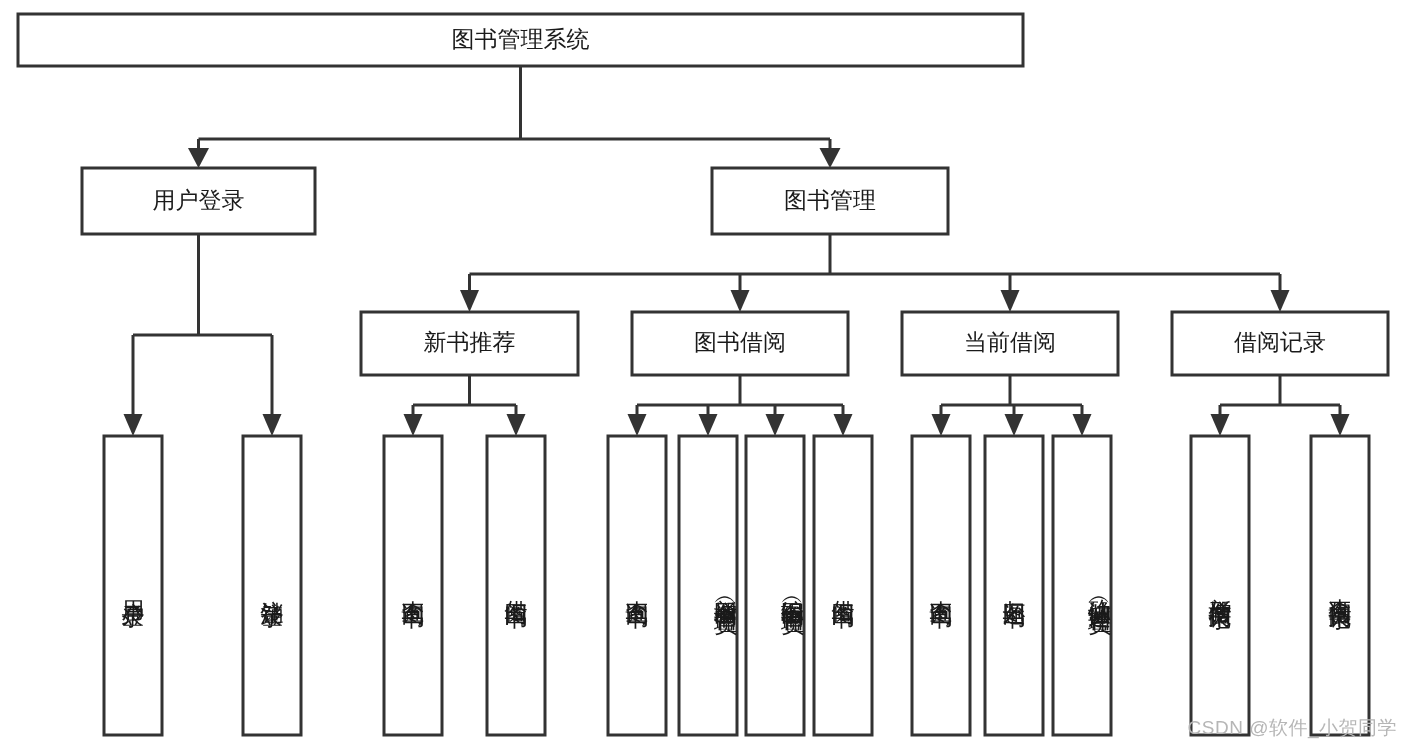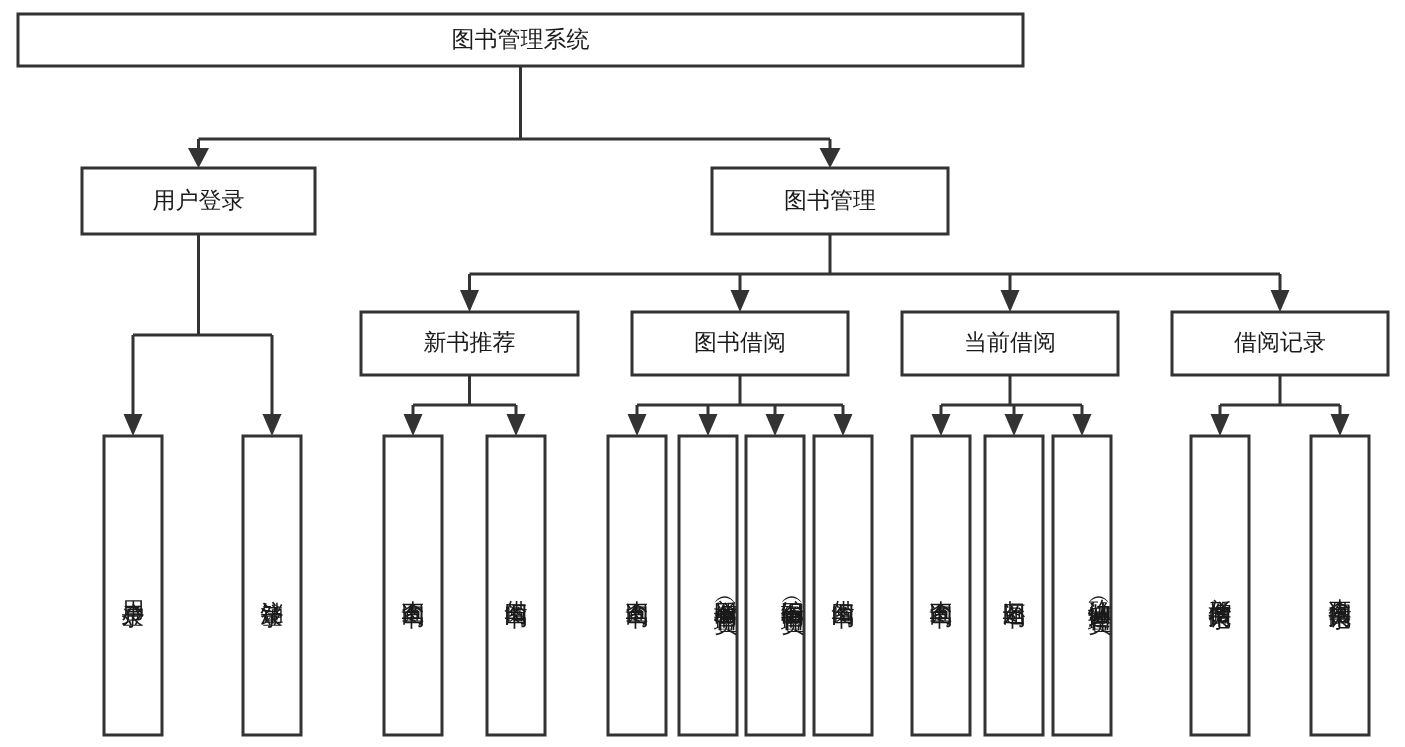--- a/index.html
+++ b/index.html
@@ -217,13 +217,14 @@
   <div class="leaf-label-wrap" style="left: 608px; top: 436px; width: 58px; height: 299px; align-items: center;">查询图书</div>
   <div class="leaf-label-wrap" style="left: 679px; top: 436px; width: 58px; height: 299px; align-items: flex-start; padding-top: 4px;">新增图书（管理员）</div>
   <div class="leaf-label-wrap" style="left: 746px; top: 436px; width: 58px; height: 299px; align-items: flex-start; padding-top: 4px;">编辑图书（管理员）</div>
   <div class="leaf-label-wrap" style="left: 814px; top: 436px; width: 58px; height: 299px; align-items: center;">借阅图书</div>
   <div class="leaf-label-wrap" style="left: 912px; top: 436px; width: 58px; height: 299px; align-items: center;">查询图书</div>
   <div class="leaf-label-wrap" style="left: 985px; top: 436px; width: 58px; height: 299px; align-items: center;">归还图书</div>
   <div class="leaf-label-wrap" style="left: 1053px; top: 436px; width: 58px; height: 299px; align-items: flex-start; padding-top: 4px;">确认归还（管理员）</div>
   <div class="leaf-label-wrap" style="left: 1191px; top: 436px; width: 58px; height: 299px; align-items: center;">新增借阅记录</div>
   <div class="leaf-label-wrap" style="left: 1311px; top: 436px; width: 58px; height: 299px; align-items: center;">查询借阅记录</div>
 
+  <div class="watermark">CSDN @软件_小贺同学</div>
 </div>
 
 </body></html>

